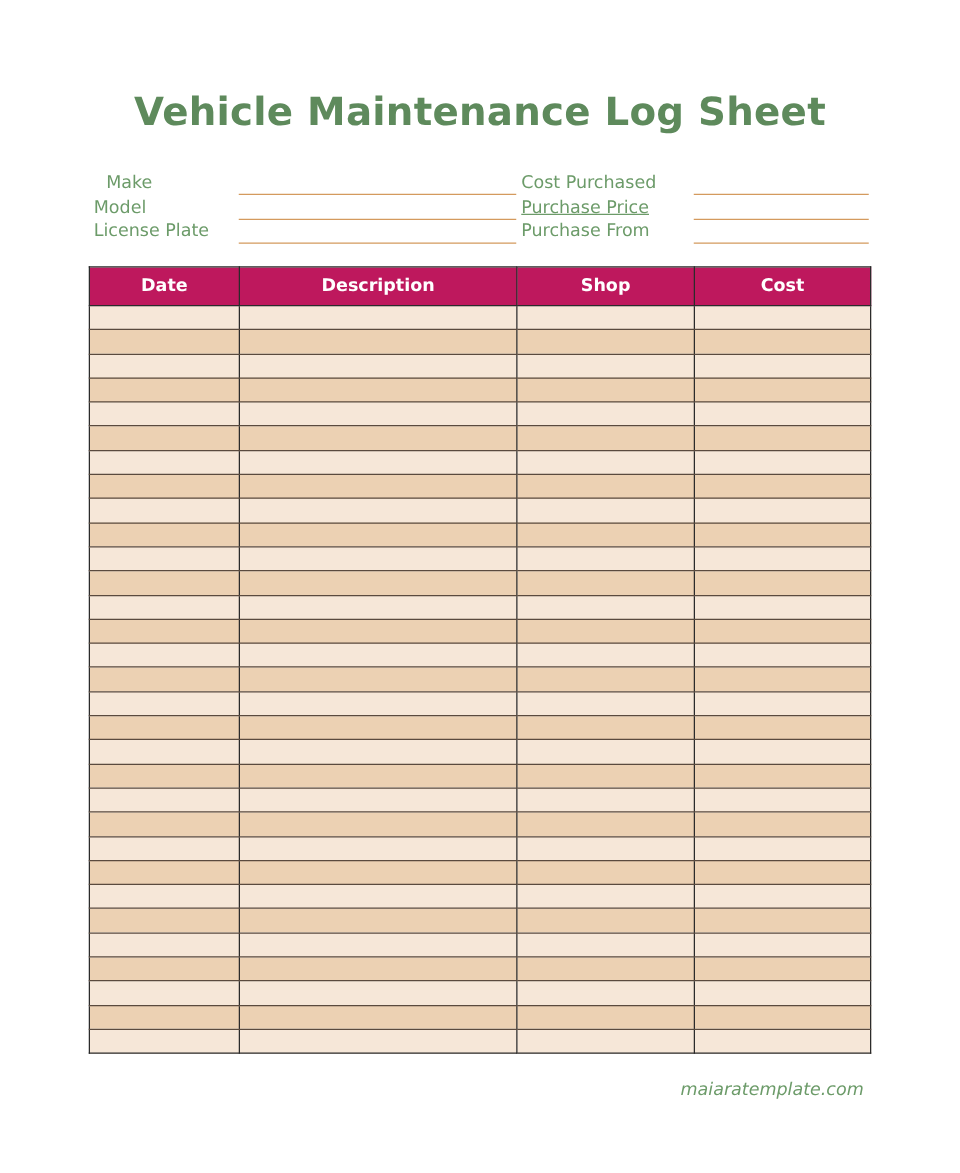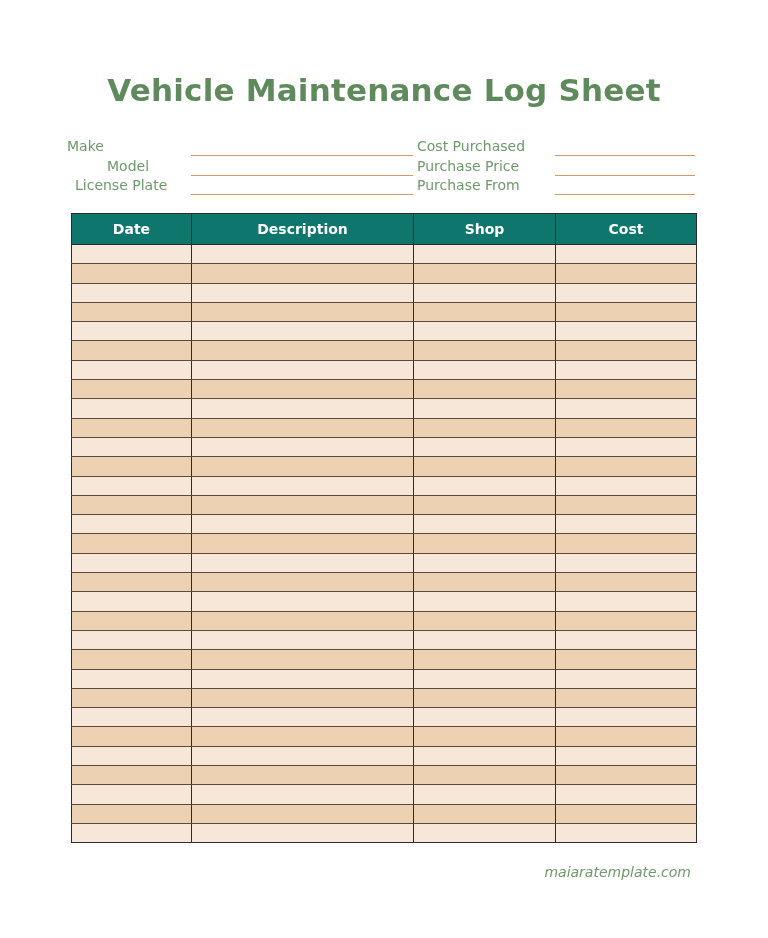--- a/index.html
+++ b/index.html
@@ -14,51 +14,51 @@
       font-family: "DejaVu Sans", sans-serif;
     }
     .info-line {
       position: absolute; height: 0; border-top: 1px solid #d49a5e;
     }
     table.log {
       position: absolute; left: 71px; top: 213px; width: 625px;
       border-collapse: collapse; table-layout: fixed;
     }
     table.log th {
-      background: #0f766e; color: #ffffff; font-weight: bold; font-size: 14px;
+      background: #be185d; color: #ffffff; font-weight: bold; font-size: 14px;
       height: 30px; padding: 0; border: 1px solid #2b2b2b; text-align: center;
       font-family: "DejaVu Sans", sans-serif;
     }
     table.log td { height: 18.3px; padding: 0; border-left: 1px solid #2b2b2b; border-right: 1px solid #2b2b2b; border-bottom: 1px solid #5a4a3e; }
     table.log tr.light td { background: #f6e7d8; }
     table.log tr.dark td { background: #ecd1b3; }
     table.log tr:last-child td { border-bottom: 1px solid #2b2b2b; }
     .footer {
       position: absolute; right: 77px; top: 864px; font-size: 14px; font-style: italic;
       color: #6c9b69; font-family: "DejaVu Sans", sans-serif; text-align: right;
     }
   </style>
 </head>
 <body>
 
 <div class="title">Vehicle Maintenance Log Sheet</div>
 
-<div class="info-label" style="left:67px; top:137px;">Make</div>
+<div class="info-label" style="left:85px; top:137px;">Make</div>
 <div class="info-line" style="left:191px; top:155px; width:222px;"></div>
 
-<div class="info-label" style="left:75px; top:157px;margin-left:32px;">Model</div>
+<div class="info-label" style="left:75px; top:157px;">Model</div>
 <div class="info-line" style="left:191px; top:175px; width:222px;"></div>
 
 <div class="info-label" style="left:75px; top:176px;">License Plate</div>
 <div class="info-line" style="left:191px; top:194px; width:222px;"></div>
 
 <div class="info-label" style="left:417px; top:137px;">Cost Purchased</div>
 <div class="info-line" style="left:555px; top:155px; width:140px;"></div>
 
-<div class="info-label" style="left:417px; top:157px;">Purchase Price</div>
+<div class="info-label" style="left:417px; top:157px;text-decoration:underline;">Purchase Price</div>
 <div class="info-line" style="left:555px; top:175px; width:140px;"></div>
 
 <div class="info-label" style="left:417px; top:176px;">Purchase From</div>
 <div class="info-line" style="left:555px; top:194px; width:140px;"></div>
 
 <table class="log">
   <colgroup>
     <col style="width:120px">
     <col style="width:222px">
     <col style="width:142px">

